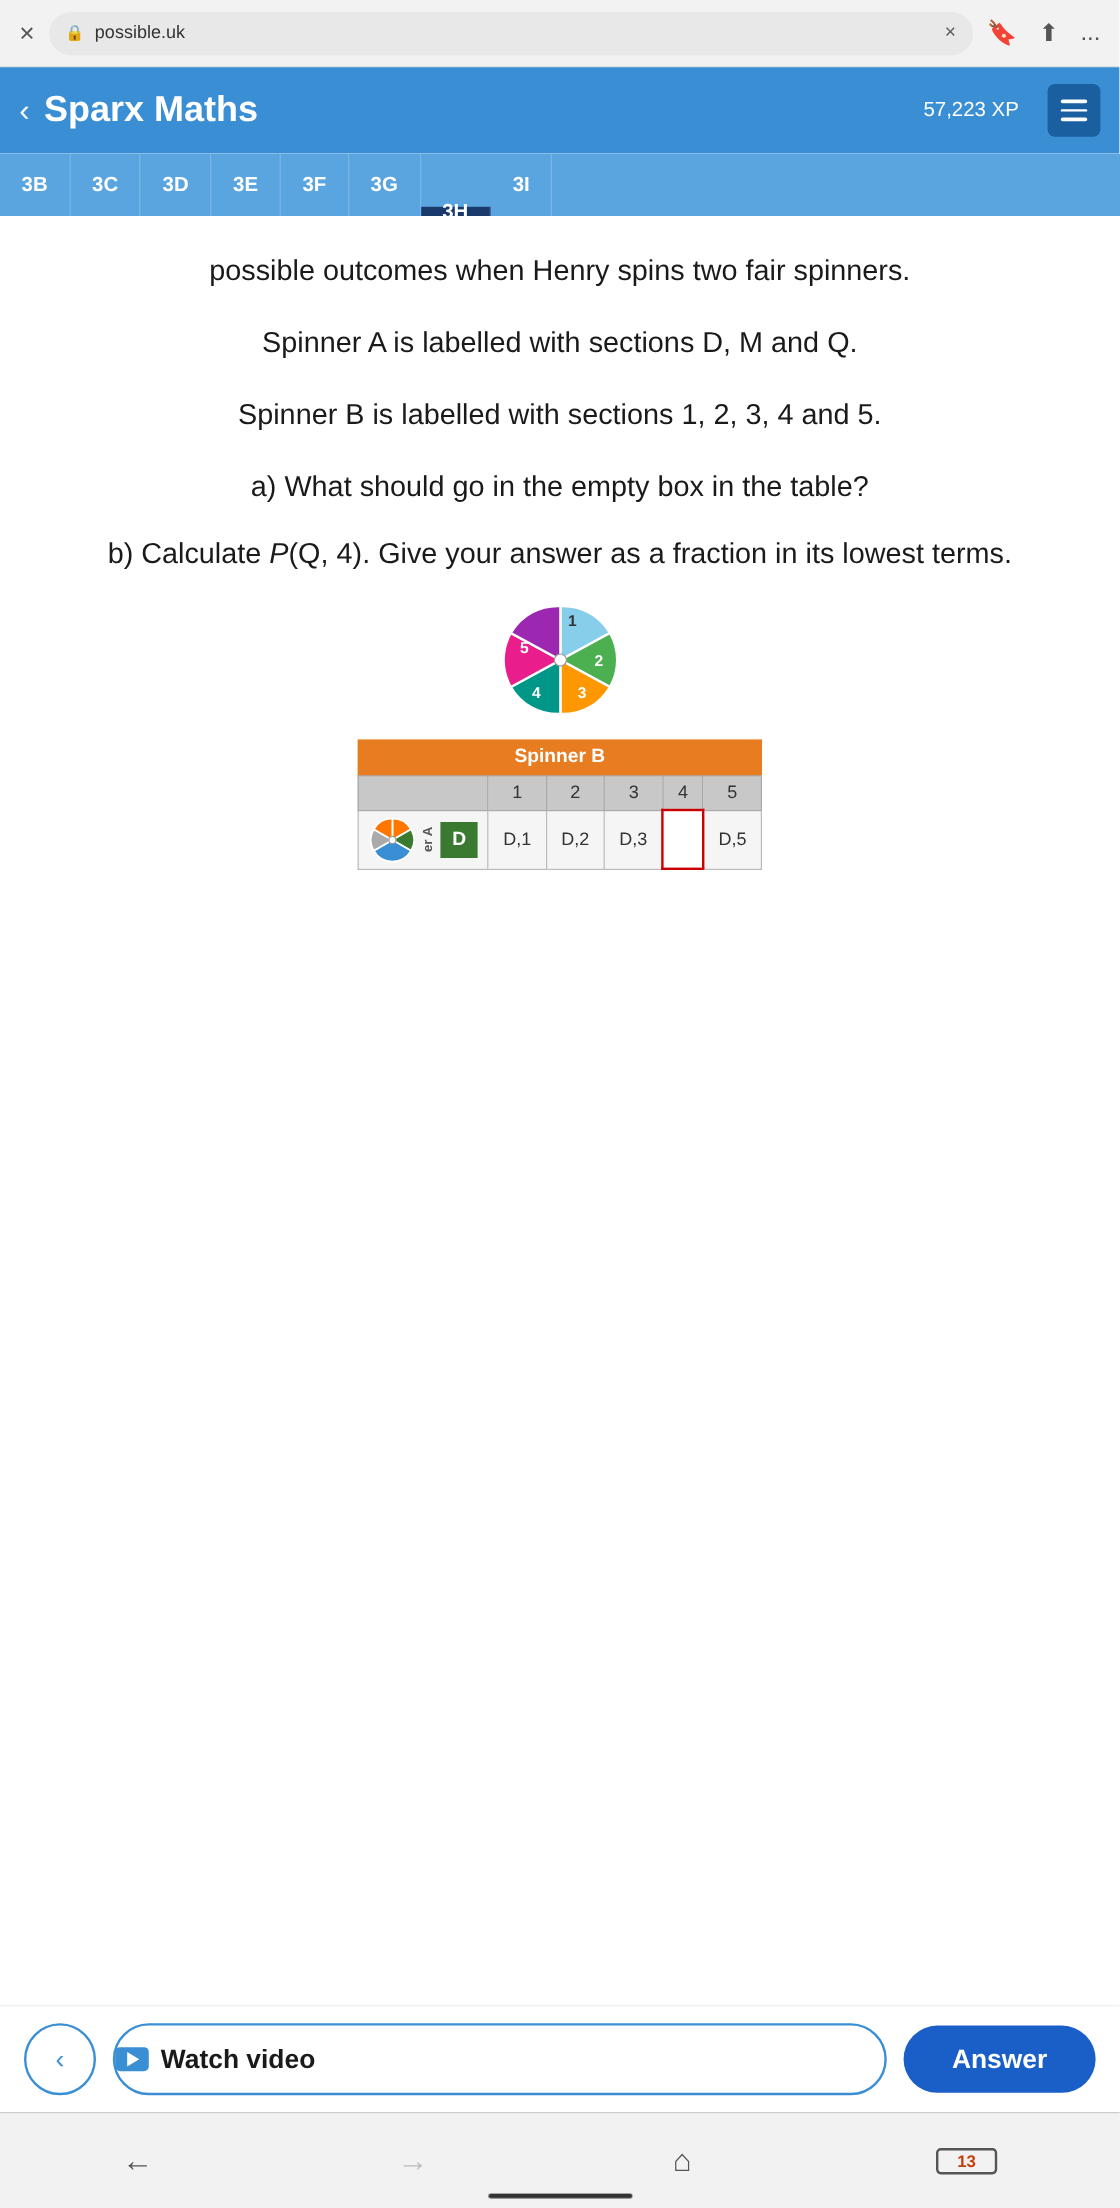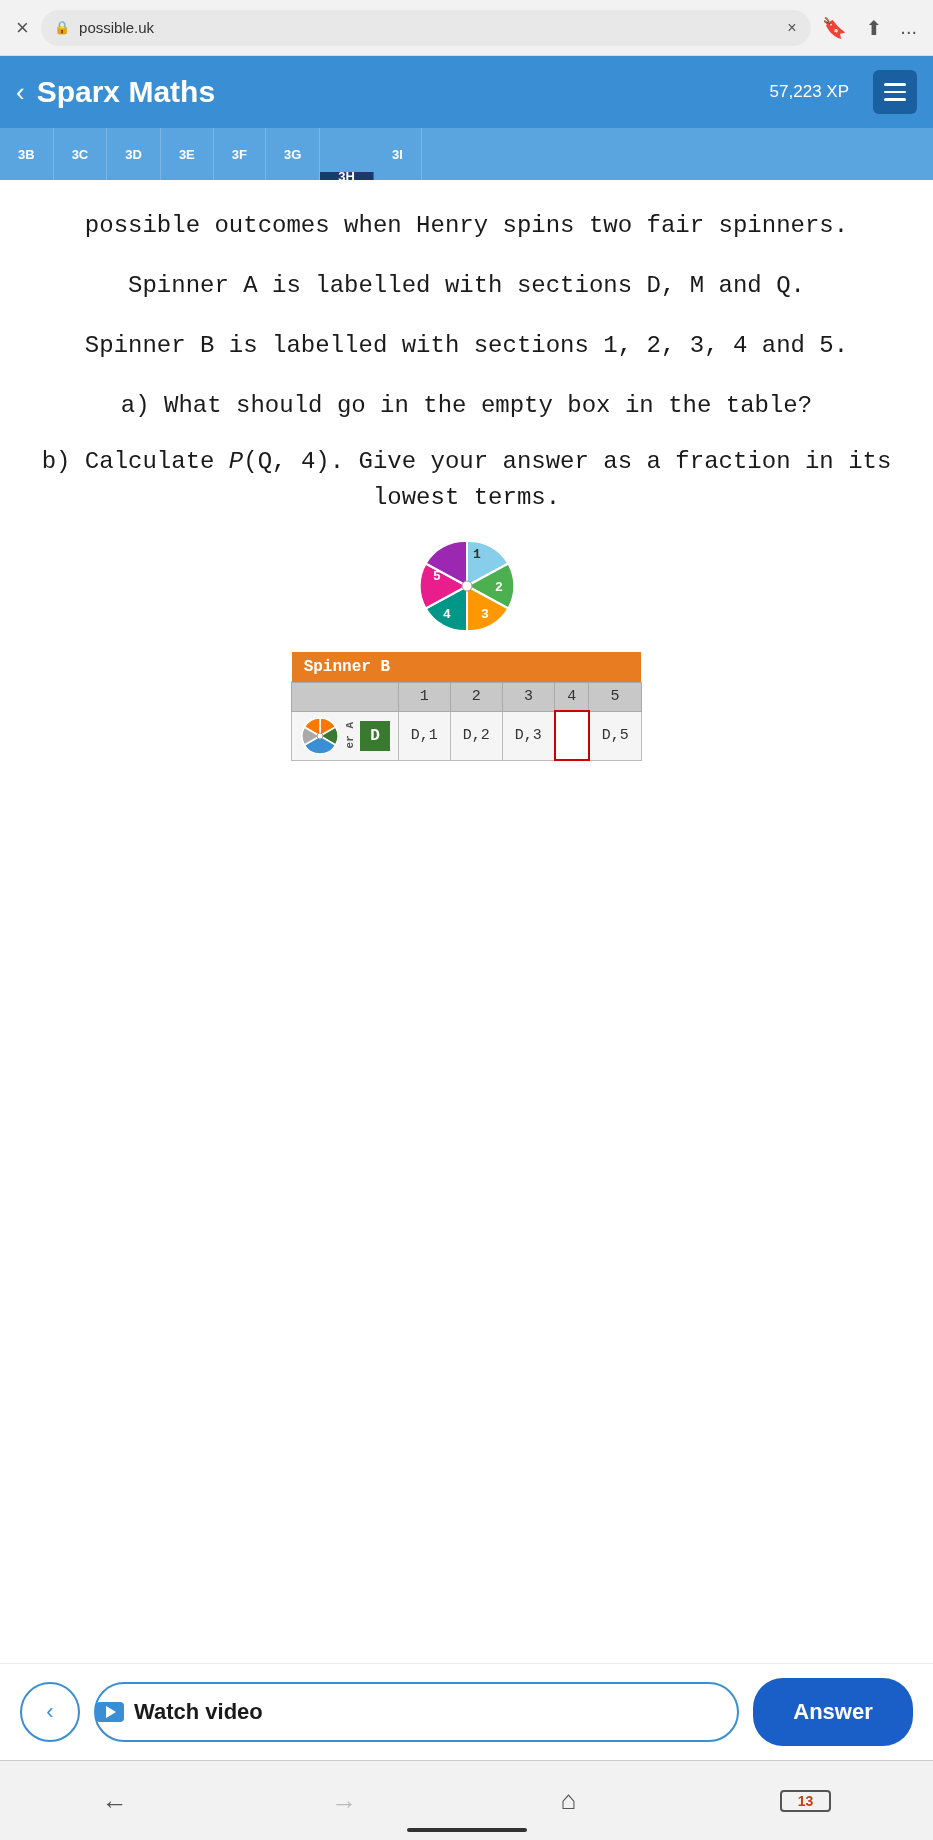--- a/index.html
+++ b/index.html
@@ -99,36 +99,35 @@
       align-items: stretch;
     }
     .tab-bar::-webkit-scrollbar { display: none; }
     .tab-item {
       flex-shrink: 0;
       display: flex;
       align-items: center;
       justify-content: center;
       padding: 0 18px;
       color: white;
-      font-size: 13px;
+      font-size: 17px;
       font-weight: 600;
       cursor: pointer;
       border-right: 1px solid rgba(255,255,255,0.2);
     }
     .tab-item.active {
       background: #1a3a6b;
       color: white;
       margin-top: 44px;
     }
 
     
     .content-area {
       padding: 28px 20px 20px;
       text-align: center;
-      font-family: Liberation Mono, monospace;
     }
     .question-text {
       font-size: 24px;
       line-height: 1.5;
       color: #1a1a1a;
       margin-bottom: 24px;
     }
     .sub-question {
       font-size: 24px;
       line-height: 1.5;
@@ -161,21 +160,21 @@
     }
     .spinner-table .header-row td {
       background: #e87c20;
       color: white;
       font-weight: 600;
       text-align: center;
       padding: 6px 12px;
       font-size: 16px;
     }
     .spinner-table .header-row td.span-all {
-      text-align: left;
+      text-align: center;
     }
     .spinner-table .col-header td {
       background: #c8c8c8;
       text-align: center;
       padding: 5px 12px;
       border: 1px solid #aaa;
       font-size: 15px;
       color: #333;
     }
     .spinner-table .data-row td {
@@ -245,21 +244,21 @@
     }
     .video-icon::after {
       content: '';
       border-left: 10px solid white;
       border-top: 6px solid transparent;
       border-bottom: 6px solid transparent;
       margin-left: 2px;
     }
     .answer-btn {
       width: 160px;
-      height: 68px;
+      height: 56px;
       border-radius: 30px;
       border: none;
       background: #1a5fc8;
       color: white;
       font-size: 22px;
       font-weight: 600;
       cursor: pointer;
       flex-shrink: 0;
     }
 

